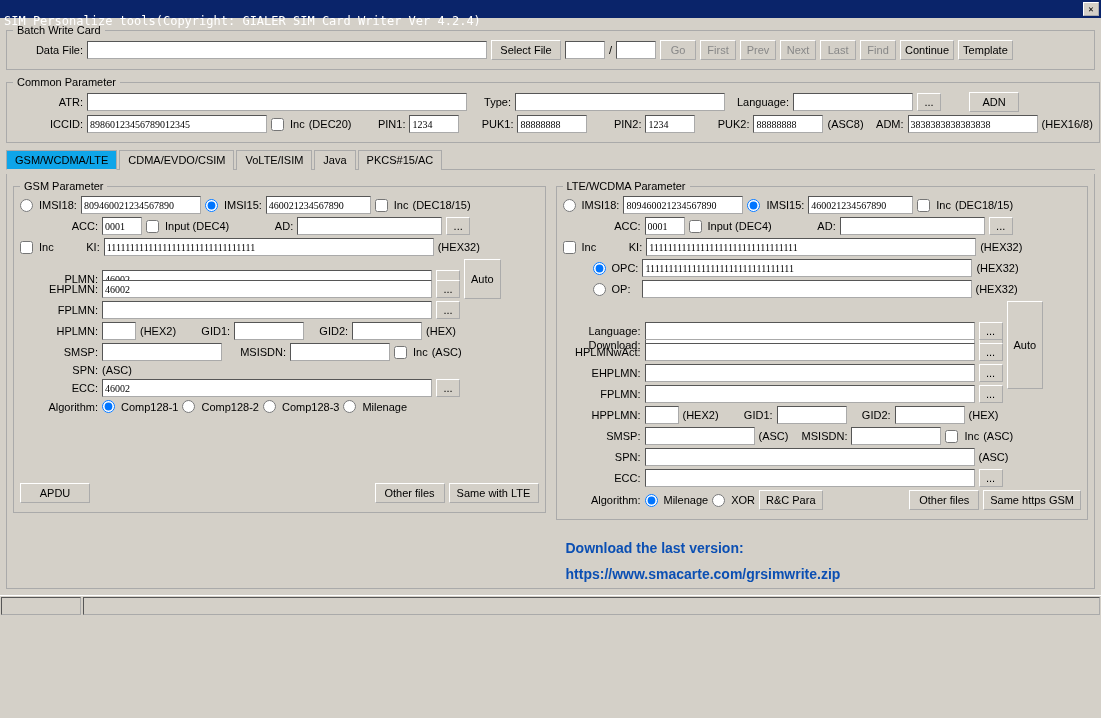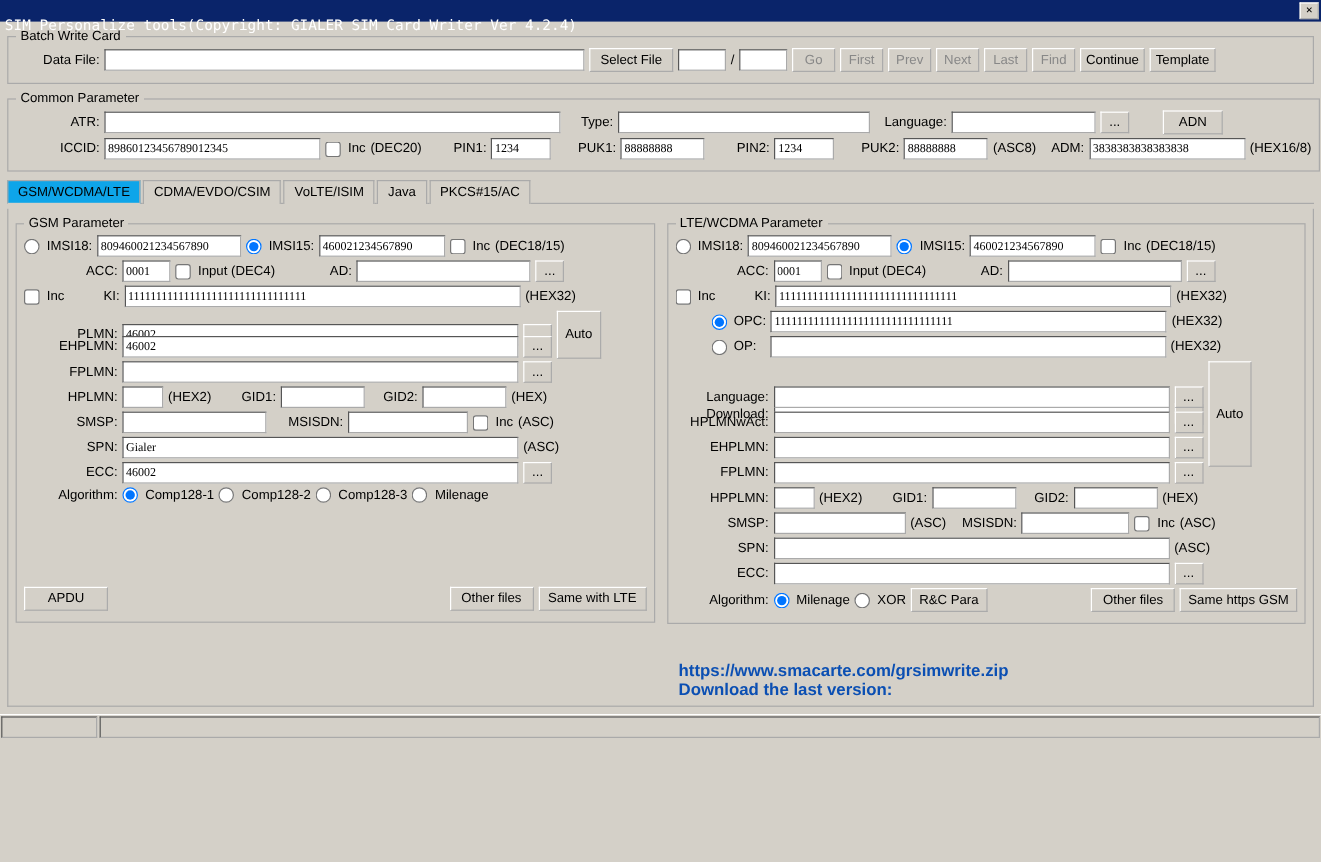--- a/index.html
+++ b/index.html
@@ -232,21 +232,20 @@
           <span class="lbl" style="width:78px">SMSP:</span>
           <input type="text" style="width: 120px;">
           <span class="lbl" style="width:60px">MSISDN:</span>
           <input type="text" style="width: 100px;">
           <input type="checkbox" class="chk" style="">
           <span>Inc</span>
           <span>(ASC)</span>
         </div>
         <div class="row">
           <span class="lbl" style="width:78px">SPN:</span>
-          <input type="text" style="width: 330px;" value="Gialer">
           <span>(ASC)</span>
         </div>
         <div class="row">
           <span class="lbl" style="width:78px">ECC:</span>
           <input type="text" style="width: 330px;" value="46002">
           <button class="dotbtn">...</button>
         </div>
         <div class="row">
           <span class="lbl" style="width:78px">Algorithm:</span>
           <input type="radio" name="gsm-algo" checked="" class="rdo" style="">
@@ -371,22 +370,22 @@
           <span>Milenage</span>
           <input type="radio" name="lte-algo" class="rdo" style="">
           <span>XOR</span>
           <button class="btn" style="min-width:60px">R&amp;C Para</button>
           <span style="flex:1"></span>
           <button class="btn">Other files</button>
           <button class="btn" style="min-width:90px">Same https GSM</button>
         </div>
       </fieldset>
       <div style="padding:14px 0 0 10px">
+        <div class="link">Download the last version:</div>
         <div class="link" style="margin-top:10px">https://www.smacarte.com/grsimwrite.zip</div>
-        <div class="link">Download the last version:</div>
       </div>
     </div>
   </div>
 </div>
 
 <div class="statusbar">
   <div class="status-cell" style="width:80px"></div>
   <div class="status-cell" style="flex:1"></div>
 </div>
 

